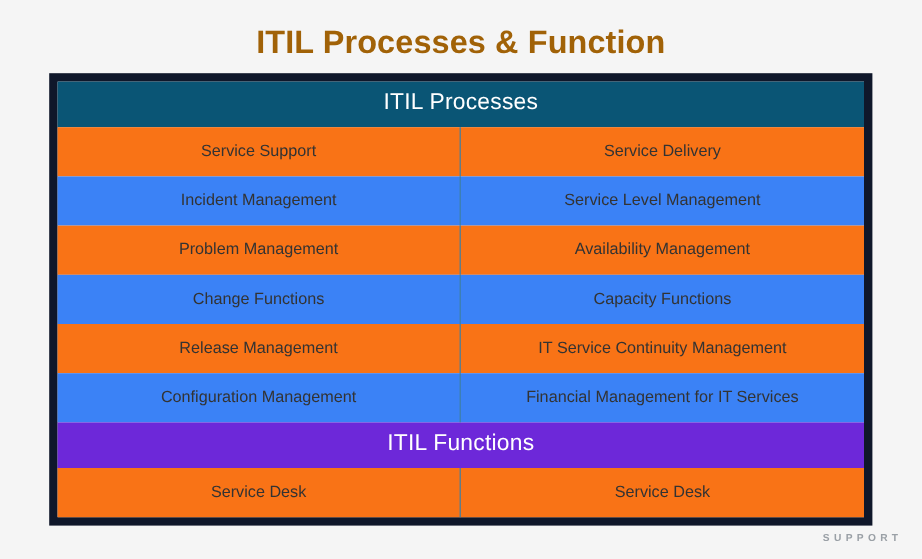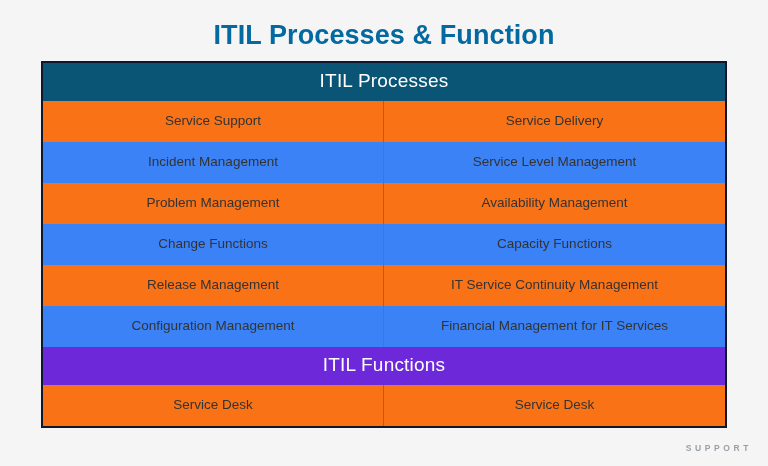--- a/index.html
+++ b/index.html
@@ -24,32 +24,32 @@
   
   .page-title {
     position: absolute;
     top: 18px;
     left: 0;
     width: 768px;
     text-align: center;
     font-size: 27px;
     font-weight: 600;
     letter-spacing: 0.1px;
-    color: #0369a1;
+    color: #a16207;
     line-height: 34px;
     white-space: nowrap;
   }
 
   
   .itil-table {
     position: absolute;
     left: 41px;
     top: 61px;
     width: 686px;
-    border: 2px solid #0f172a;
+    border: 7px solid #0f172a;
     border-collapse: collapse;
     box-sizing: border-box;
     background: #f7f7f7;
   }
 
   .band {
     display: block;
     width: 100%;
     box-sizing: border-box;
     text-align: center;

